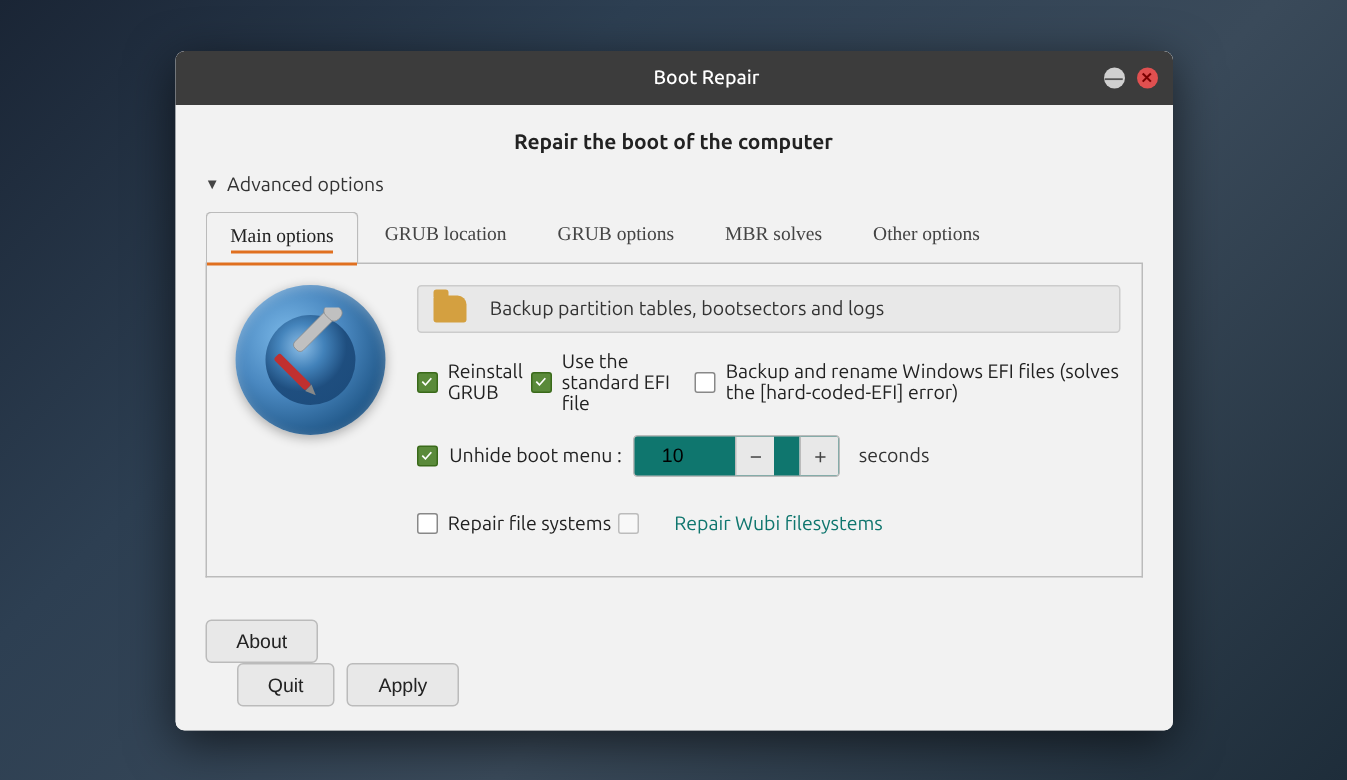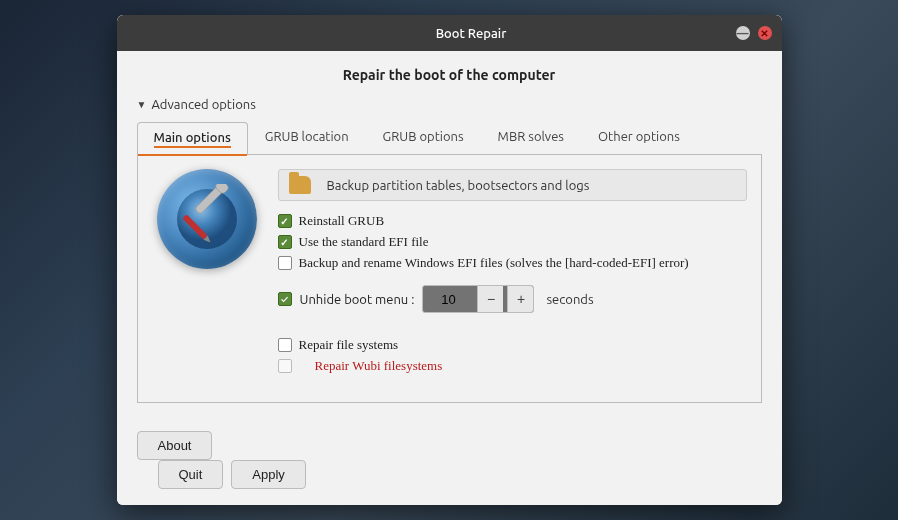--- a/index.html
+++ b/index.html
@@ -215,36 +215,35 @@
       top: -4px;
       left: 0;
       width: 10px;
       height: 5px;
       background: #d4a040;
       border-radius: 2px 2px 0 0;
     }
 
     .checkboxes-group {
       display: flex;
-      flex-direction: column;
+      flex-direction: row;
       gap: 5px;
       margin-bottom: 14px;
-      font-family: Liberation Serif, serif;
     }
 
     .checkbox-row {
       display: flex;
       align-items: center;
       gap: 7px;
       font-size: 13px;
       color: #222;
     }
 
     .checkbox-row.disabled {
-      color: #b91c1c;
+      color: #0f766e;
       gap: 23px;
     }
 
     .cb {
       width: 14px;
       height: 14px;
       border: 1.5px solid #888;
       border-radius: 2px;
       background: #fff;
       display: flex;
@@ -274,24 +273,24 @@
     }
 
     .unhide-label {
       font-size: 13px;
       color: #222;
     }
 
     .number-input-group {
       display: flex;
       align-items: center;
-      gap: 4px;
+      gap: 17px;
       border: 1px solid #bbb;
       border-radius: 3px;
-      background: #737373;
+      background: #0f766e;
       overflow: hidden;
     }
 
     .number-input {
       width: 50px;
       text-align: center;
       border: none;
       background: transparent;
       font-size: 13px;
       padding: 3px 5px;
@@ -356,20 +355,21 @@
       position: absolute;
       bottom: -1px;
       left: 0;
       right: 0;
       height: 2px;
       background: #e07020;
     }
 
     .tab {
       position: relative;
+      font-family: Liberation Serif, serif;
     }
   </style>
 </head>
 <body>
 
 <div class="bg-overlay"></div>
 
 <div class="window">
 
   <div class="titlebar">

